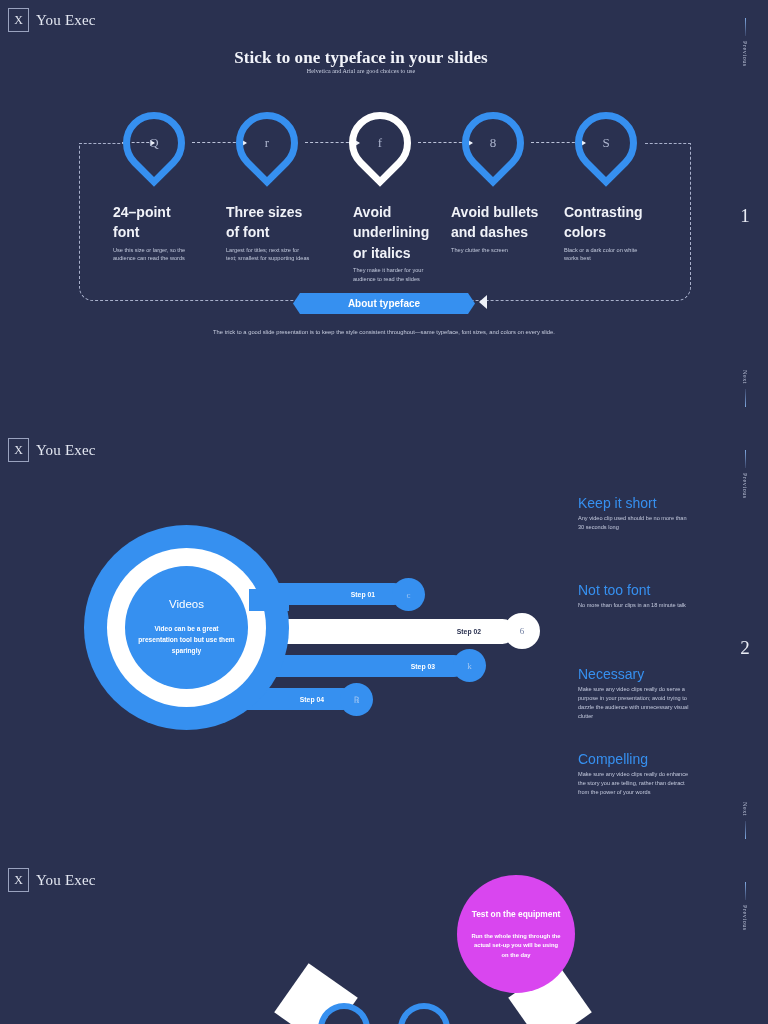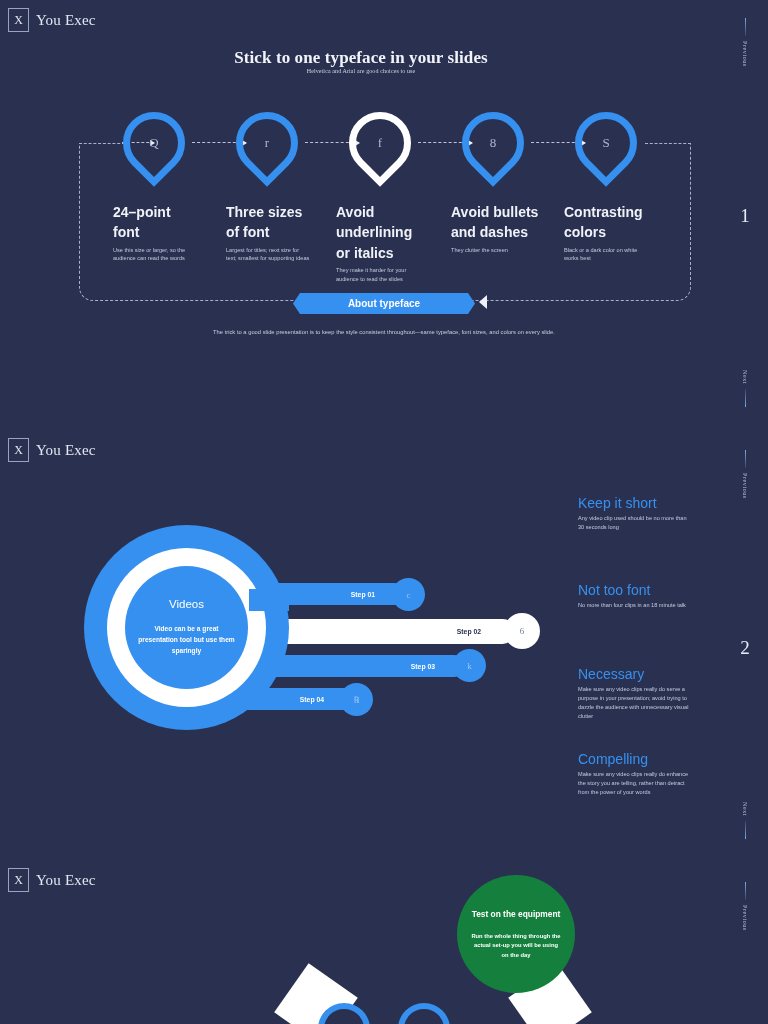--- a/index.html
+++ b/index.html
@@ -167,21 +167,21 @@
     font-family:"Liberation Serif", serif; font-size:9px; color:#9fc6f4;
   }
   .step-knob.white{ background:#ffffff; color:#6f7da0; width:36px; height:36px; }
 
   .rtext{ position:absolute; width:112px; }
   .rtext-title{ font-size:14px; font-weight:normal; color:#3690f0; margin-bottom:3px; }
   .rtext-desc{ font-size:5.6px; color:#c4cade; line-height:1.62; }
 
   
   .bubble{
-    position:absolute; border-radius:50%; background:#15803d;
+    position:absolute; border-radius:50%; background:#d946ef;
     display:flex; flex-direction:column; align-items:center; justify-content:center;
     text-align:center; color:#ffffff; padding:0 14px;gap:8px;
   }
   .bubble-title{ font-size:8.4px; font-weight:bold; margin-bottom:3px; line-height:1.55; }
   .bubble-desc{ font-size:5.8px; font-weight:bold; line-height:1.6; }
   .bubble-tail{
     position:absolute; background:#ffffff;
   }
   .ring-small{
     position:absolute; border-radius:50%;
@@ -267,21 +267,21 @@
   </div>
 
   <div class="item" style="left:113px;top:202px;">
     <div class="item-title">24–point font</div>
     <div class="item-desc">Use this size or larger, so the audience can read the words</div>
   </div>
   <div class="item" style="left:226px;top:202px;">
     <div class="item-title">Three sizes of font</div>
     <div class="item-desc">Largest for titles; next size for text; smallest for supporting ideas</div>
   </div>
-  <div class="item" style="left:336px;top:202px;">
+  <div class="item" style="left:353px;top:202px;">
     <div class="item-title">Avoid underlining or italics</div>
     <div class="item-desc">They make it harder for your audience to read the slides</div>
   </div>
   <div class="item" style="left:451px;top:202px;width:92px;">
     <div class="item-title">Avoid bullets and dashes</div>
     <div class="item-desc">They clutter the screen</div>
   </div>
   <div class="item" style="left:564px;top:202px;">
     <div class="item-title">Contrasting colors</div>
     <div class="item-desc">Black or a dark color on white works best</div>

